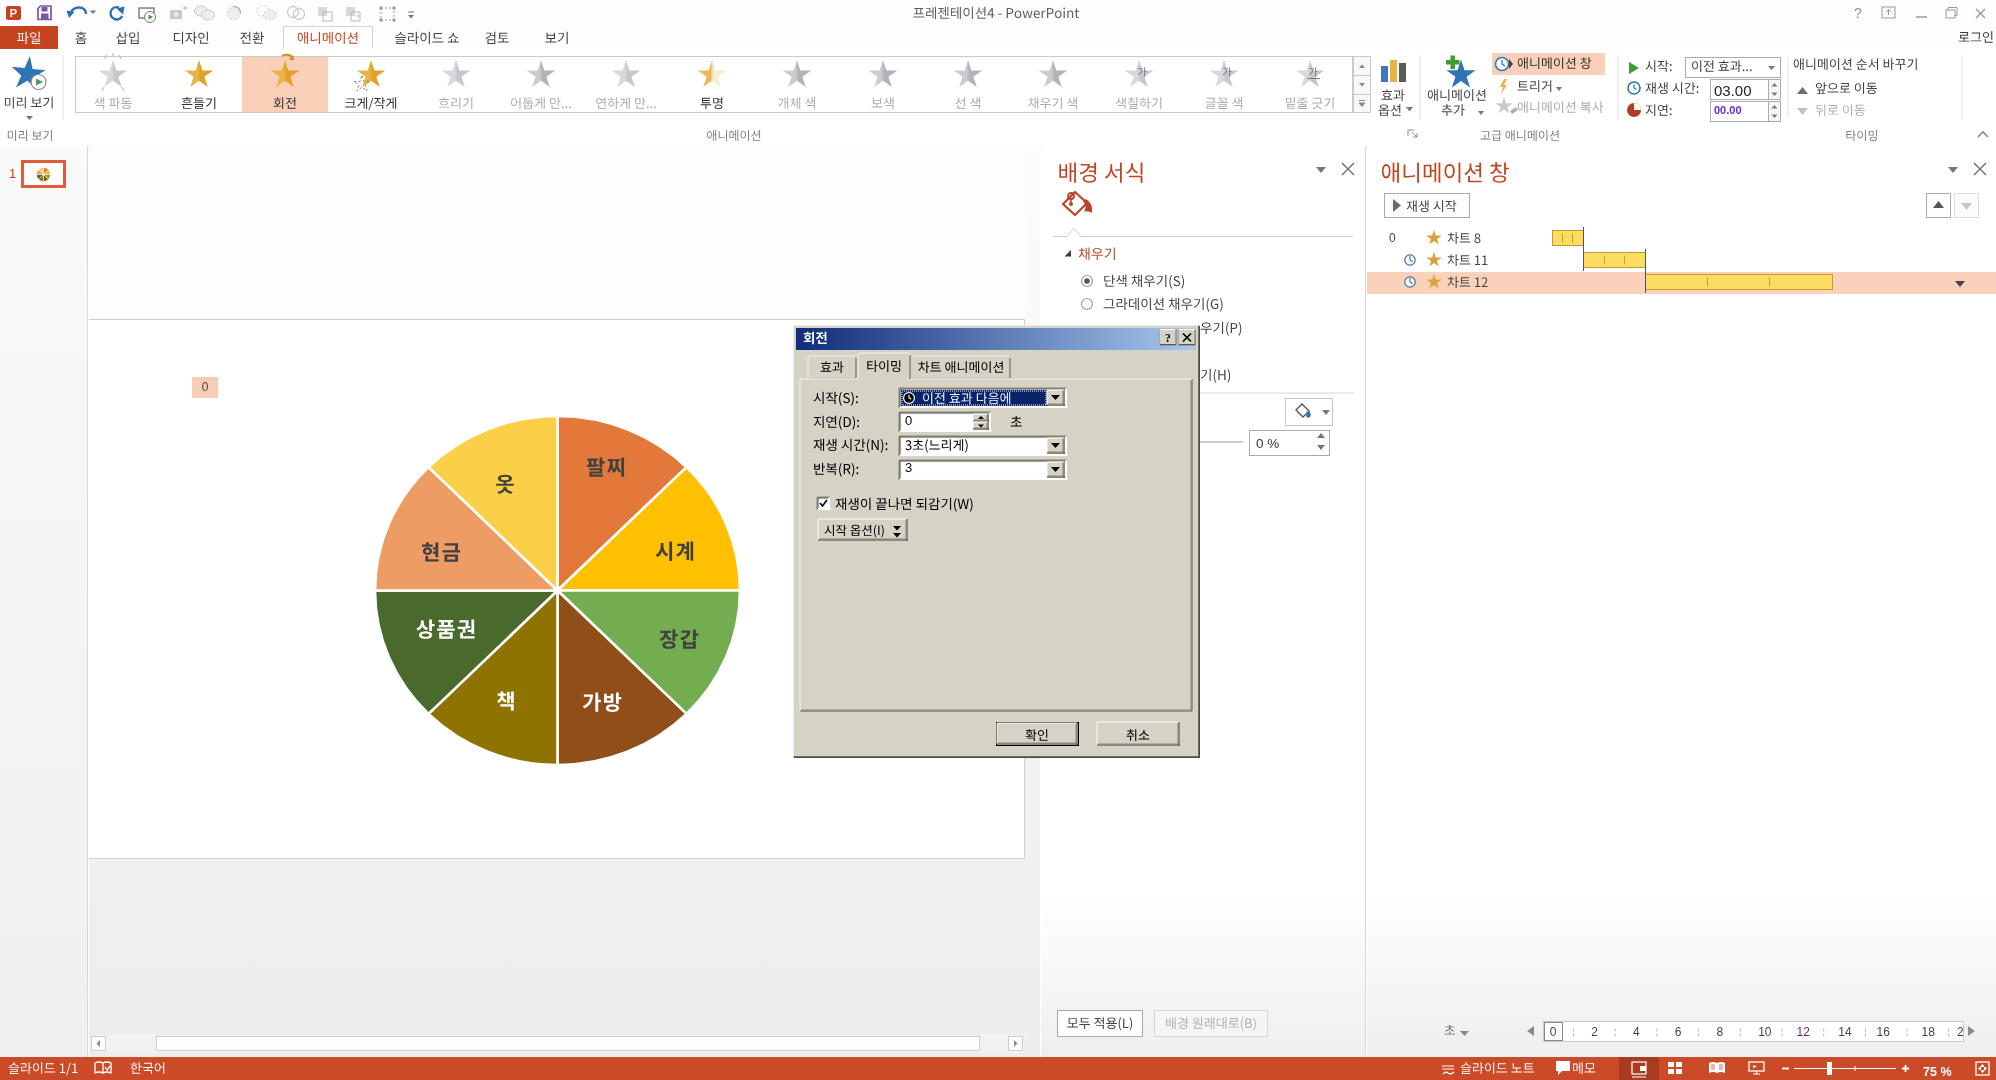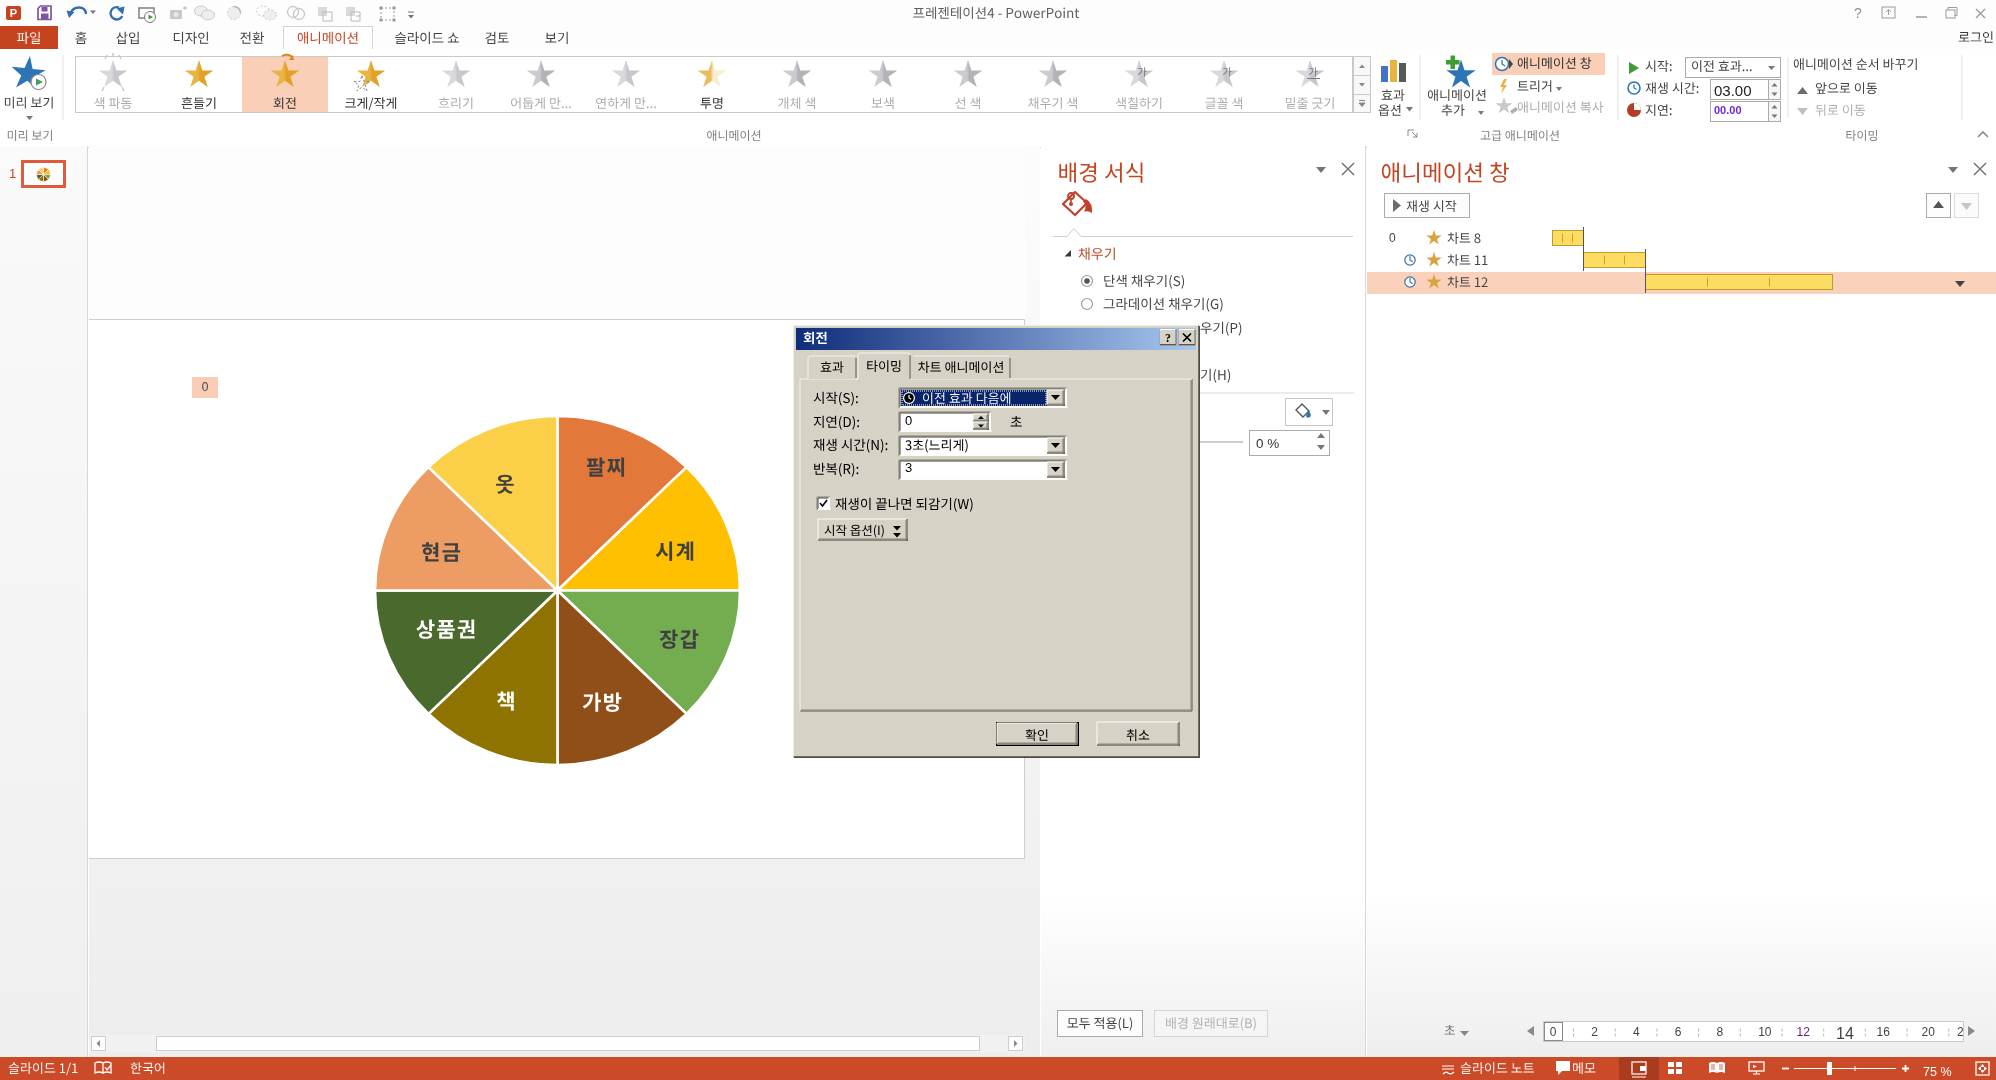--- a/index.html
+++ b/index.html
@@ -416,26 +416,26 @@
     <div class="abs" style="left:192px;top:381px;width:26px;text-align:center;font-size:12px;color:#444;font-weight:400;white-space:pre;line-height:1;z-index:55">0</div>
     <div class="abs" style="left:1256px;top:437px;font-size:13.5px;color:#333;font-weight:400;white-space:pre;line-height:1;z-index:55">0 %</div>
     <div class="abs" style="left:1389px;top:232px;font-size:12px;color:#444;font-weight:400;white-space:pre;line-height:1;z-index:55">0</div>
     <div class="abs" style="left:1543.0px;top:1026px;width:20px;text-align:center;font-size:12px;color:#444;font-weight:400;white-space:pre;line-height:1;z-index:55">0</div>
     <div class="abs" style="left:1584.7px;top:1026px;width:20px;text-align:center;font-size:12px;color:#444;font-weight:400;white-space:pre;line-height:1;z-index:55">2</div>
     <div class="abs" style="left:1626.4px;top:1026px;width:20px;text-align:center;font-size:12px;color:#444;font-weight:400;white-space:pre;line-height:1;z-index:55">4</div>
     <div class="abs" style="left:1668.1px;top:1026px;width:20px;text-align:center;font-size:12px;color:#444;font-weight:400;white-space:pre;line-height:1;z-index:55">6</div>
     <div class="abs" style="left:1709.8px;top:1026px;width:20px;text-align:center;font-size:12px;color:#444;font-weight:400;white-space:pre;line-height:1;z-index:55">8</div>
     <div class="abs" style="left:1751.5px;top:1026px;width:20px;text-align:right;font-size:12px;color:#444;font-weight:400;white-space:pre;line-height:1;z-index:55">10</div>
     <div class="abs" style="left:1793.2px;top:1026px;width:20px;text-align:center;font-size:12px;color:#701a75;font-weight:400;white-space:pre;line-height:1;z-index:55">12</div>
-    <div class="abs" style="left:1834.9px;top:1026px;width:20px;text-align:center;font-size:16px;color:#444;font-weight:400;white-space:pre;line-height:1;z-index:55">14</div>
+    <div class="abs" style="left:1834.9px;top:1026px;width:20px;text-align:center;font-size:12px;color:#444;font-weight:400;white-space:pre;line-height:1;z-index:55">14</div>
     <div class="abs" style="left:1876.6px;top:1026px;width:20px;text-align:left;font-size:12px;color:#444;font-weight:400;white-space:pre;line-height:1;z-index:55">16</div>
-    <div class="abs" style="left:1918.3px;top:1026px;width:20px;text-align:center;font-size:12px;color:#444;font-weight:400;white-space:pre;line-height:1;z-index:55">20</div>
+    <div class="abs" style="left:1918.3px;top:1026px;width:20px;text-align:center;font-size:12px;color:#444;font-weight:400;white-space:pre;line-height:1;z-index:55">18</div>
     <div class="abs" style="left:905px;top:414px;font-size:13px;color:#000;font-weight:400;white-space:pre;line-height:1;z-index:55">0</div>
     <div class="abs" style="left:905px;top:461px;font-size:13px;color:#000;font-weight:400;white-space:pre;line-height:1;z-index:55">3</div>
-    <div class="abs" style="left:1923px;top:1066px;font-size:12.5px;color:#fff;font-weight:400;white-space:pre;line-height:1;z-index:55">75 %</div>
+    <div class="abs" style="left:1923px;top:1066px;font-size:12.5px;color:#fff;font-weight:700;white-space:pre;line-height:1;z-index:55">75 %</div>
     <svg id="overlay">
       <defs>
         <path id="g400_0" d="M50 108H870V38H50ZM122 736H793V668H122ZM124 355H791V287H124ZM262 674H345V347H262ZM570 674H652V347H570Z"></path>
         <path id="g400_1" d="M80 214H140Q222 214 302 218Q383 223 476 239L483 171Q388 154 306 150Q225 145 140 145H80ZM78 727H400V413H160V185H80V480H320V659H78ZM738 827H817V-78H738ZM443 502H590V433H443ZM555 805H633V-30H555Z"></path>
         <path id="g400_2" d="M733 826H812V147H733ZM423 576H588V508H423ZM558 807H637V170H558ZM222 10H839V-58H222ZM222 229H305V-30H222ZM237 694H303V621Q303 550 280 483Q256 416 210 364Q163 311 97 282L53 346Q112 372 153 416Q194 459 216 512Q237 566 237 621ZM252 694H317V621Q317 572 338 522Q359 472 398 432Q438 391 494 368L451 303Q386 331 342 380Q297 430 274 492Q252 555 252 621ZM71 741H473V673H71Z"></path>
         <path id="g400_3" d="M426 484H596V416H426ZM84 207H141Q211 207 265 209Q319 211 366 216Q414 221 463 231L471 163Q420 153 371 148Q322 143 267 141Q212 139 141 139H84ZM84 718H419V651H163V184H84ZM139 473H377V408H139ZM738 827H818V-78H738ZM556 806H634V-31H556Z"></path>
         <path id="g400_4" d="M707 827H790V-79H707ZM313 757Q380 757 432 718Q483 680 512 609Q542 538 542 442Q542 346 512 275Q483 204 432 165Q380 126 313 126Q246 126 194 165Q142 204 112 275Q83 346 83 442Q83 538 112 609Q142 680 194 718Q246 757 313 757ZM313 683Q268 683 234 654Q201 624 182 570Q163 515 163 442Q163 369 182 314Q201 260 234 230Q268 200 313 200Q357 200 390 230Q424 260 443 314Q462 369 462 442Q462 515 443 570Q424 624 390 654Q357 683 313 683Z"></path>
         <path id="g400_5" d="M529 693H732V625H529ZM529 508H732V440H529ZM277 776H344V661Q344 572 313 494Q282 417 226 360Q171 302 96 271L52 337Q103 357 144 390Q185 422 214 465Q244 508 260 558Q277 607 277 661ZM292 776H359V661Q359 611 374 564Q390 517 419 476Q448 435 488 403Q529 371 577 352L531 287Q460 316 406 372Q352 429 322 503Q292 577 292 661ZM711 826H794V151H711ZM213 10H815V-58H213ZM213 220H296V-26H213Z"></path>
         <path id="g400_6" d="M340 0V500Q340 527 342 566Q344 605 345 633H341Q327 607 312 580Q298 552 282 525L115 275H524V202H20V262L325 733H426V0Z"></path>
         <path id="g400_7" d=""></path>

